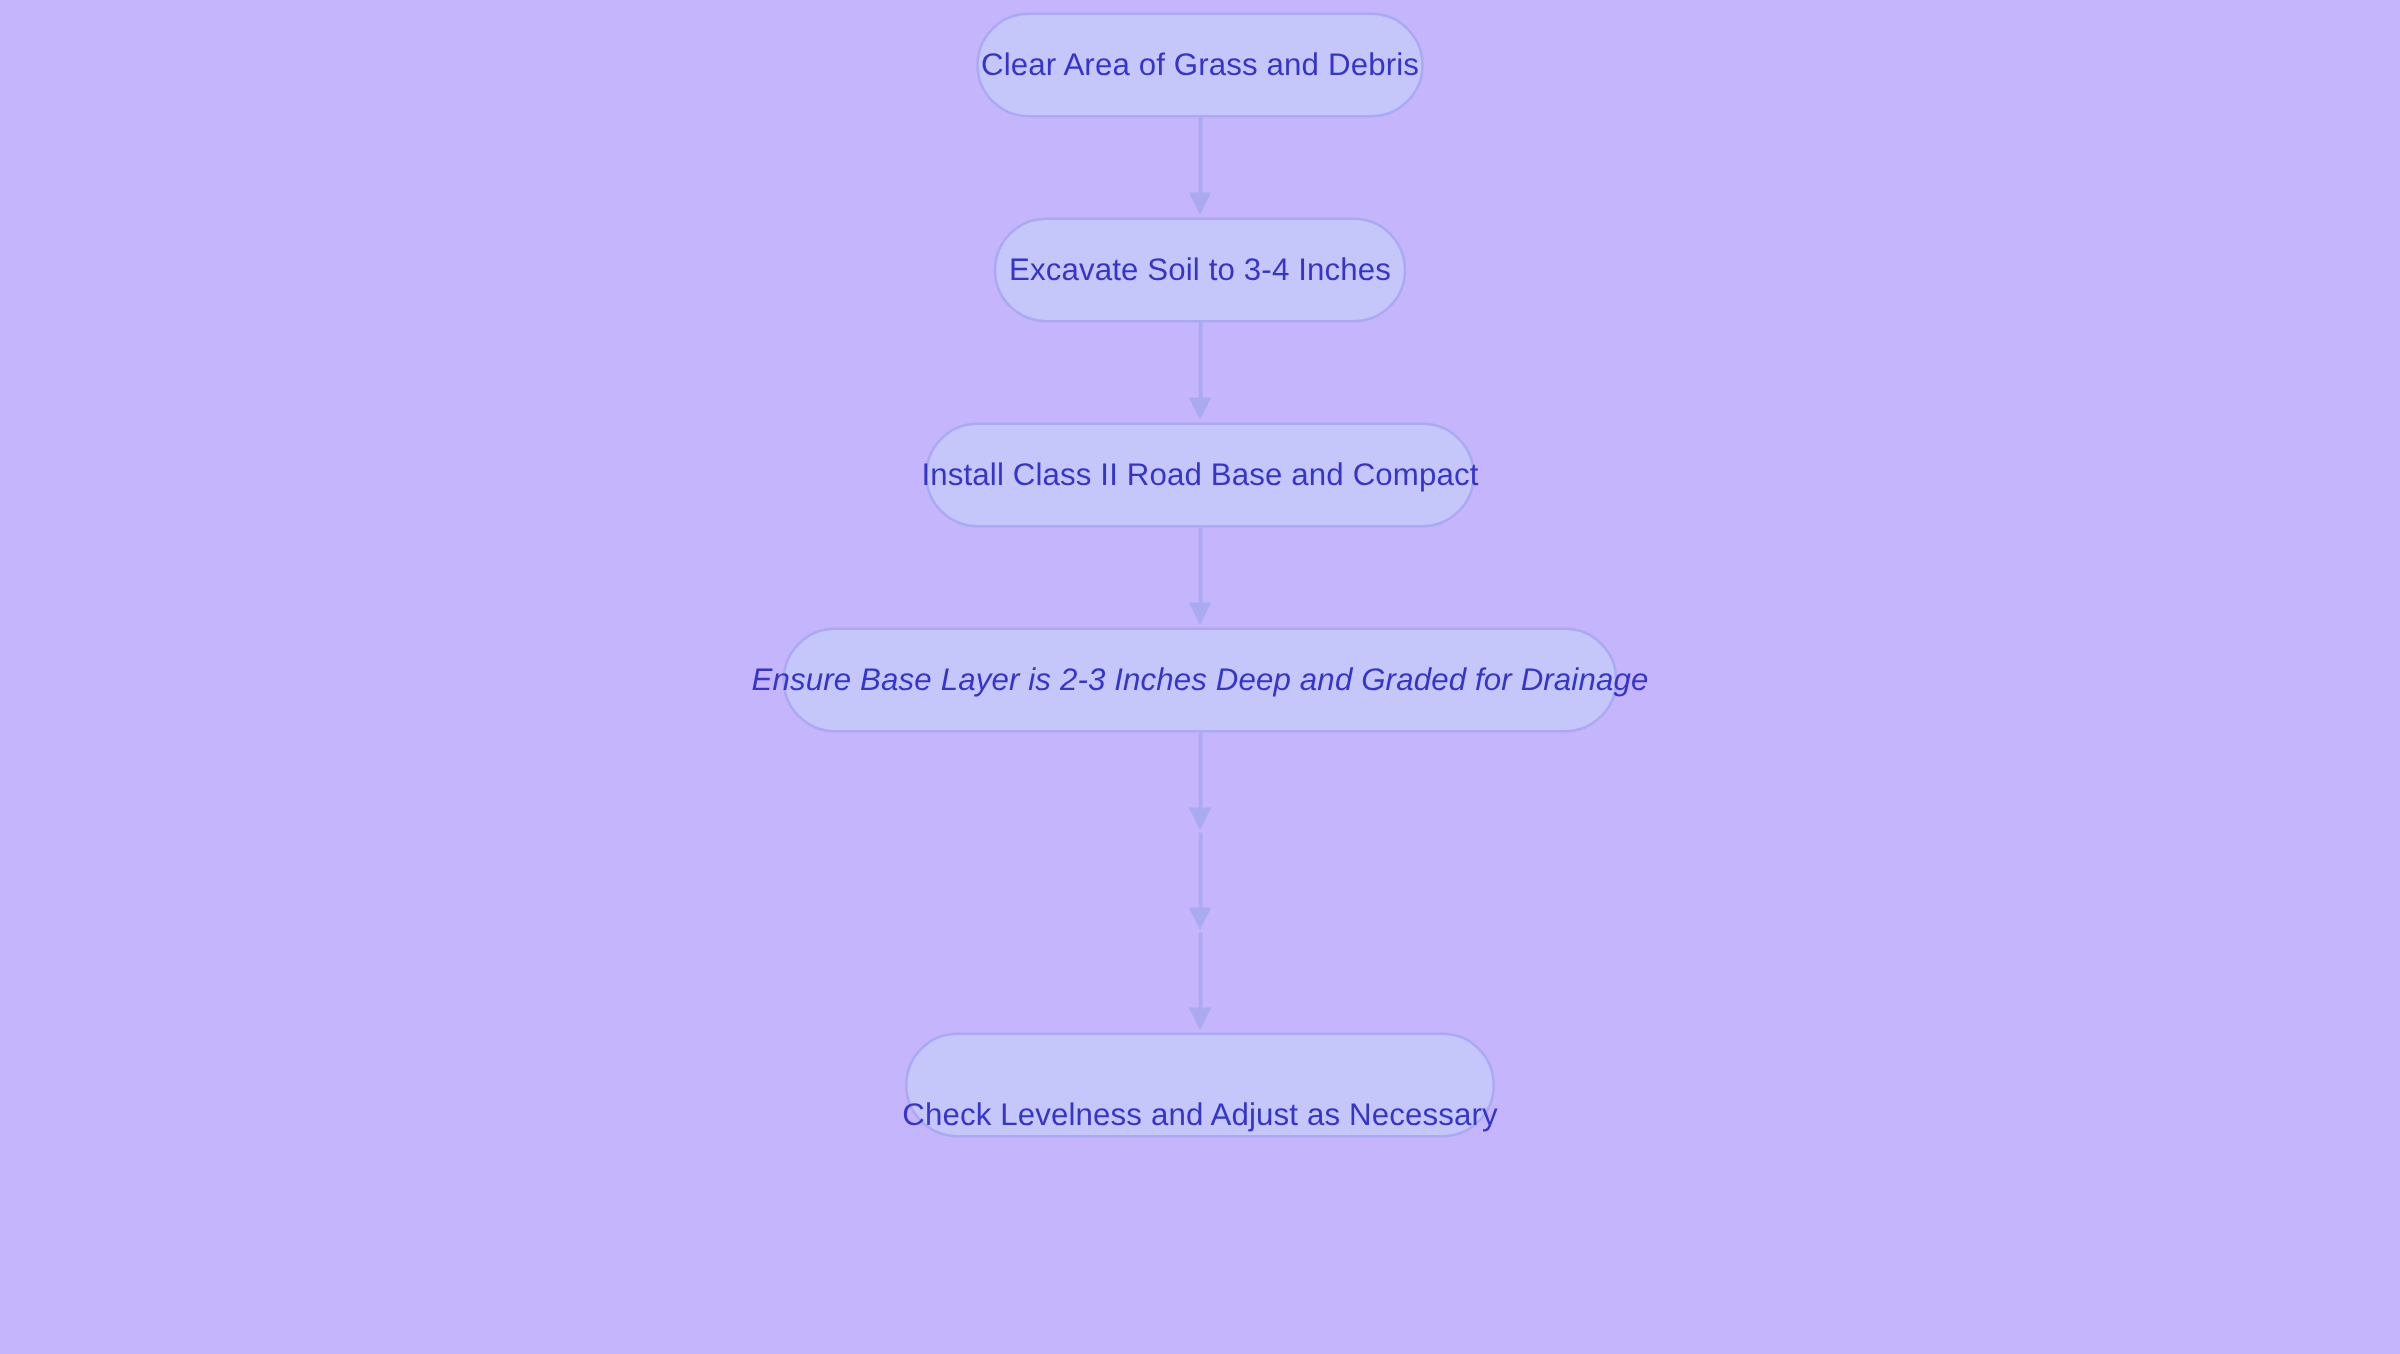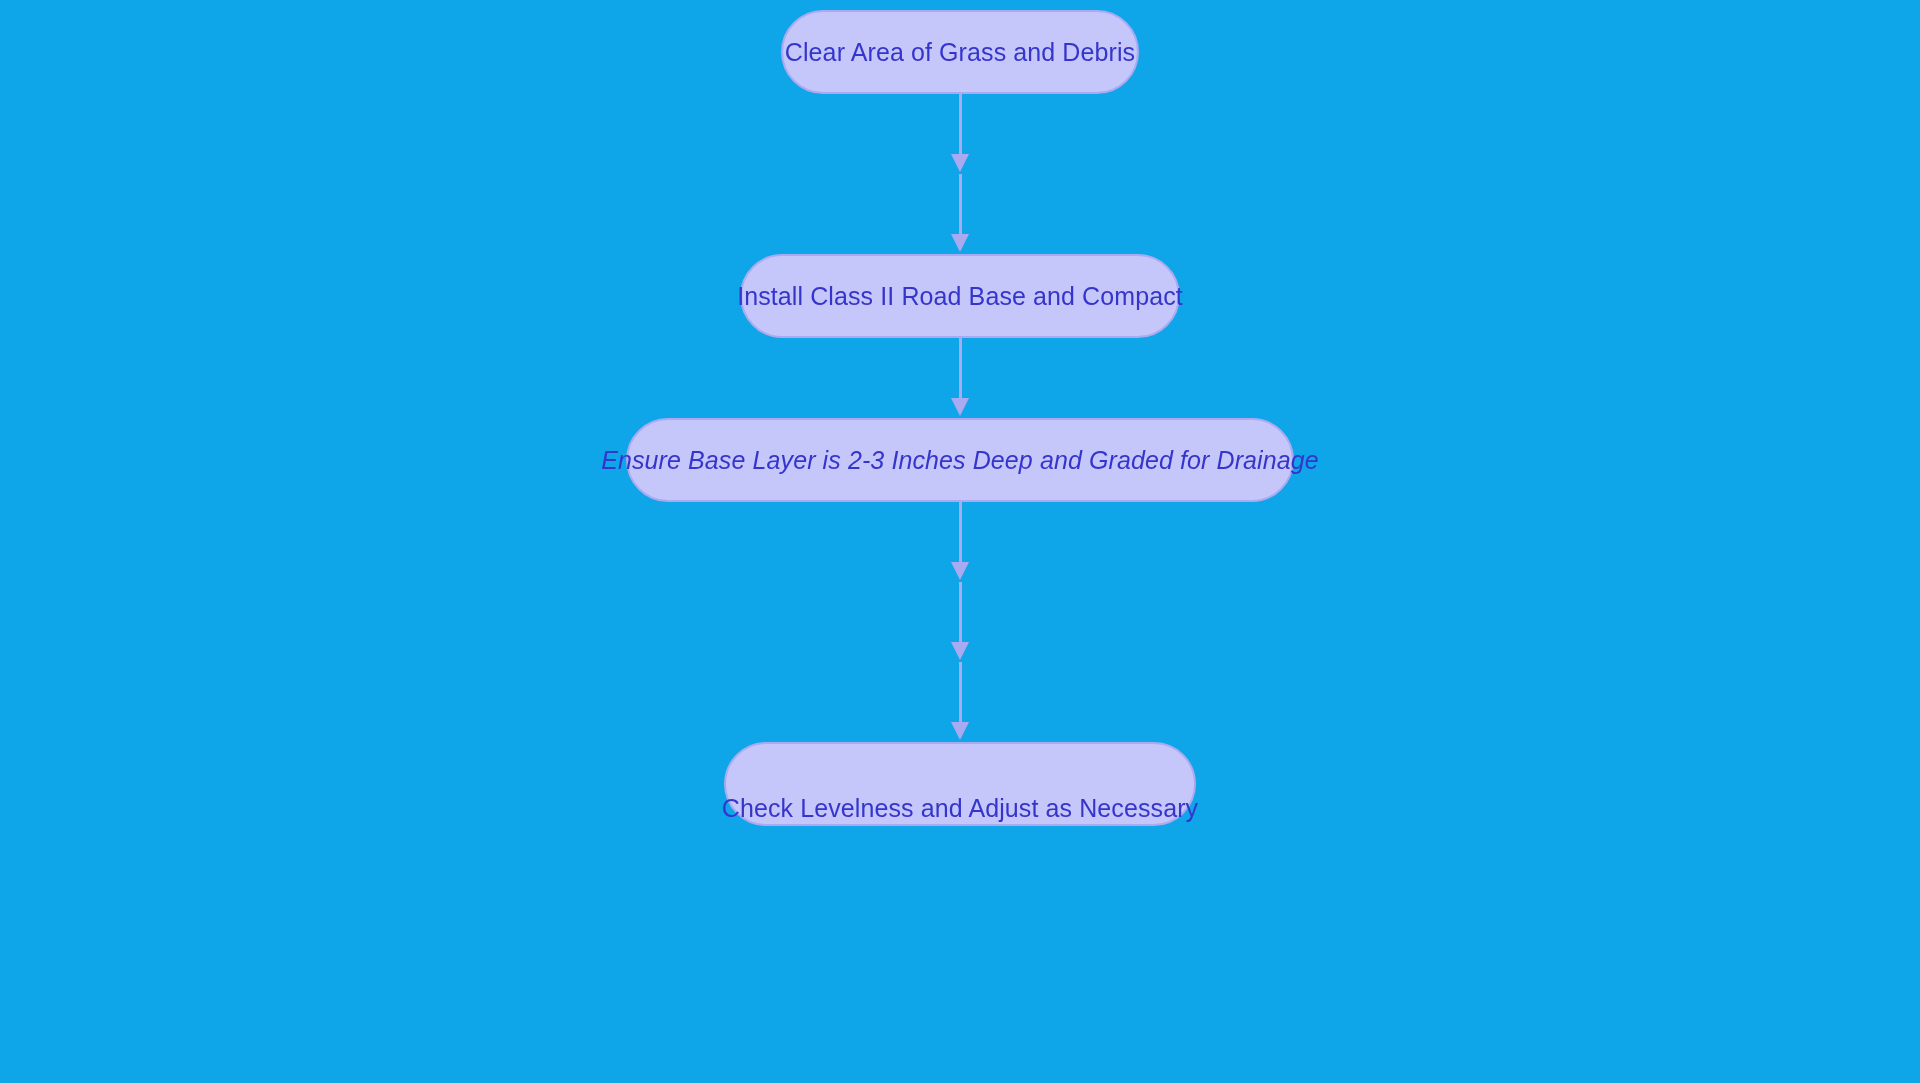--- a/index.html
+++ b/index.html
@@ -85,32 +85,35 @@
     height: 0;
     margin-left: -9px;
     border-left: 9px solid transparent;
     border-right: 9px solid transparent;
     border-top: 18px solid #a9aaf2;
   }
 </style>
 </head>
 <body>
 
-<div id="flowchart" style="background: #0ea5e9;">
+<div id="flowchart" style="background: #c4b5fd;">
   <div class="flow-column">
 
     <div class="node" style="width: 358px; background: rgb(197, 198, 250); border-color: rgb(169, 170, 242);">
       <span class="node-label" style="color: rgb(53, 53, 204);">Clear Area of Grass and Debris</span>
     </div>
 
     <div class="connector">
       <span class="line" style="background: rgb(169, 170, 242);"></span>
       <span class="arrowhead" style="border-top-color: rgb(169, 170, 242);"></span>
     </div>
 
+    <div class="node" style="width: 330px; background: rgb(197, 198, 250); border-color: rgb(169, 170, 242);">
+      <span class="node-label" style="color: rgb(53, 53, 204);">Excavate Soil to 3-4 Inches</span>
+    </div>
 
     <div class="connector">
       <span class="line" style="background: rgb(169, 170, 242);"></span>
       <span class="arrowhead" style="border-top-color: rgb(169, 170, 242);"></span>
     </div>
 
     <div class="node" style="width: 440px; background: rgb(197, 198, 250); border-color: rgb(169, 170, 242);">
       <span class="node-label" style="color: rgb(53, 53, 204);">Install Class II Road Base and Compact</span>
     </div>
 

